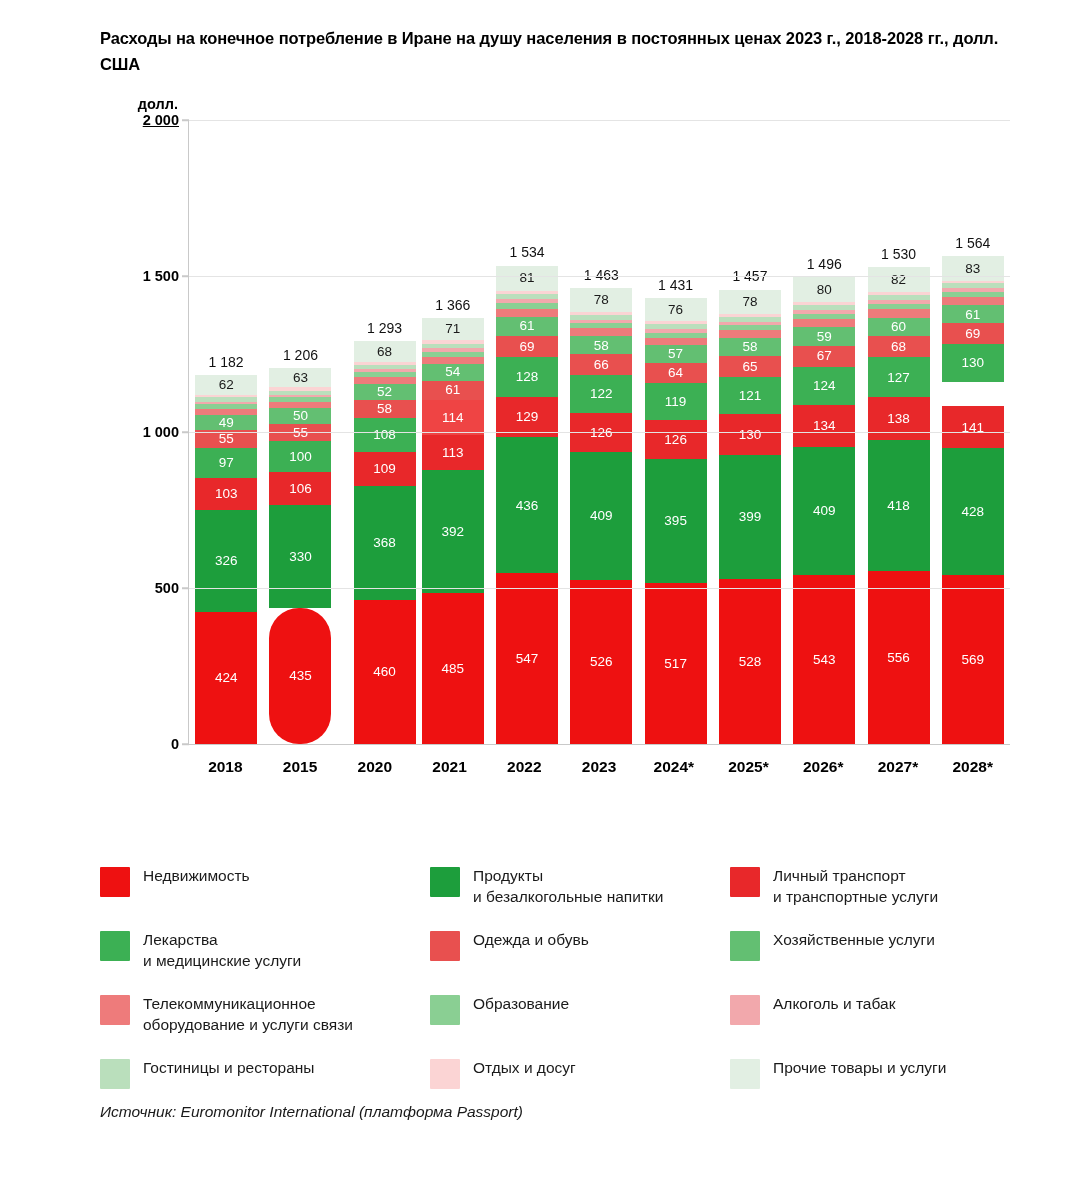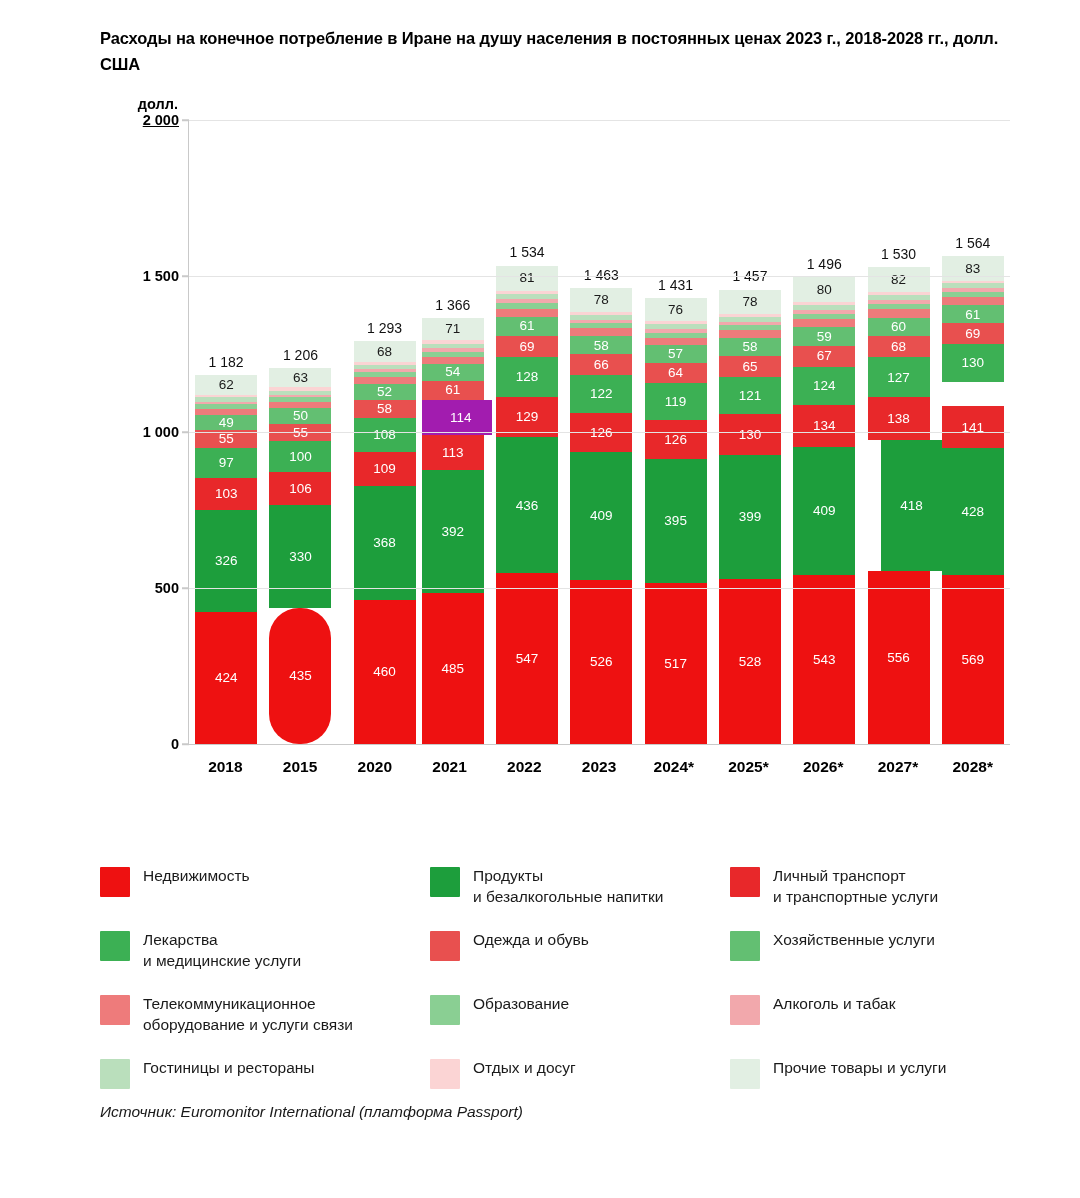--- a/index.html
+++ b/index.html
@@ -142,21 +142,21 @@
             <div class="bar" style="height: 68.3%;">
               <div class="total">1 366</div>
               <div class="seg dark-label" title="Прочие товары и услуги: 71" style="background: rgb(226, 239, 227); height: 5.19766%;">71</div>
               <div class="seg" title="Отдых и досуг: 12" style="background: rgb(251, 212, 212); height: 0.878477%;"></div>
               <div class="seg" title="Гостиницы и рестораны: 15" style="background: rgb(186, 223, 188); height: 1.0981%;"></div>
               <div class="seg" title="Алкоголь и табак: 10" style="background: rgb(242, 168, 172); height: 0.732064%;"></div>
               <div class="seg" title="Образование: 16" style="background: rgb(138, 207, 147); height: 1.1713%;"></div>
               <div class="seg" title="Телекоммуникационное оборудование и услуги связи: 23" style="background: rgb(238, 123, 123); height: 1.68375%;"></div>
               <div class="seg" title="Хозяйственные услуги: 54" style="background: rgb(99, 191, 114); height: 3.95315%;">54</div>
               <div class="seg" title="Одежда и обувь: 61" style="background: rgb(232, 80, 79); height: 4.46559%;">61</div>
-              <div class="seg" title="Лекарства и медицинские услуги: 114" style="background: #a21caf; height: 8.34553%; padding-left: 8px;">114</div>
+              <div class="seg" title="Лекарства и медицинские услуги: 114" style="background: #ef4444; height: 8.34553%;">114</div>
               <div class="seg" title="Личный транспорт и транспортные услуги: 113" style="background: rgb(232, 40, 42); height: 8.27233%;">113</div>
               <div class="seg" title="Продукты и безалкогольные напитки: 392" style="background: rgb(29, 158, 60); height: 28.6969%;">392</div>
               <div class="seg" title="Недвижимость: 485" style="background: rgb(238, 17, 17); height: 35.5051%;">485</div>
             </div>
           </div>
           <div class="col">
             <div class="bar" style="height: 76.7%;">
               <div class="total">1 534</div>
               <div class="seg dark-label" title="Прочие товары и услуги: 81" style="background: rgb(226, 239, 227); height: 5.28031%;">81</div>
               <div class="seg" title="Отдых и досуг: 11" style="background: rgb(251, 212, 212); height: 0.71708%;"></div>
@@ -246,21 +246,21 @@
               <div class="seg dark-label" title="Прочие товары и услуги: 82" style="background: rgb(226, 239, 227); height: 5.35948%;">82</div>
               <div class="seg" title="Отдых и досуг: 9" style="background: rgb(251, 212, 212); height: 0.588235%;"></div>
               <div class="seg" title="Гостиницы и рестораны: 17" style="background: rgb(186, 223, 188); height: 1.11111%;"></div>
               <div class="seg" title="Алкоголь и табак: 11" style="background: rgb(242, 168, 172); height: 0.718954%;"></div>
               <div class="seg" title="Образование: 18" style="background: rgb(138, 207, 147); height: 1.17647%;"></div>
               <div class="seg" title="Телекоммуникационное оборудование и услуги связи: 26" style="background: rgb(238, 123, 123); height: 1.69935%;"></div>
               <div class="seg" title="Хозяйственные услуги: 60" style="background: rgb(99, 191, 114); height: 3.92157%;">60</div>
               <div class="seg" title="Одежда и обувь: 68" style="background: rgb(232, 80, 79); height: 4.44444%;">68</div>
               <div class="seg" title="Лекарства и медицинские услуги: 127" style="background: rgb(60, 176, 84); height: 8.30065%;">127</div>
               <div class="seg" title="Личный транспорт и транспортные услуги: 138" style="background: rgb(232, 40, 42); height: 9.01961%;">138</div>
-              <div class="seg" title="Продукты и безалкогольные напитки: 418" style="background: rgb(29, 158, 60); height: 27.3203%; margin-left: 13px;">418</div>
+              <div class="seg" title="Продукты и безалкогольные напитки: 418" style="background: rgb(29, 158, 60); height: 27.3203%;">418</div>
               <div class="seg" title="Недвижимость: 556" style="background: rgb(238, 17, 17); height: 36.3399%;">556</div>
             </div>
           </div>
           <div class="col">
             <div class="bar" style="height: 78.2%;">
               <div class="total">1 564</div>
               <div class="seg dark-label" title="Прочие товары и услуги: 83" style="background: rgb(226, 239, 227); height: 5.30691%;">83</div>
               <div class="seg" title="Отдых и досуг: 8" style="background: rgb(251, 212, 212); height: 0.511509%;"></div>
               <div class="seg" title="Гостиницы и рестораны: 17" style="background: rgb(186, 223, 188); height: 1.08696%;"></div>
               <div class="seg" title="Алкоголь и табак: 12" style="background: rgb(242, 168, 172); height: 0.767263%;"></div>

